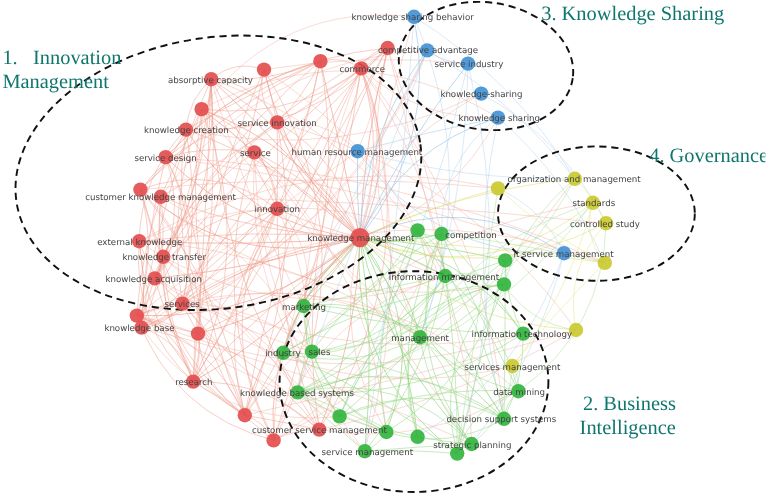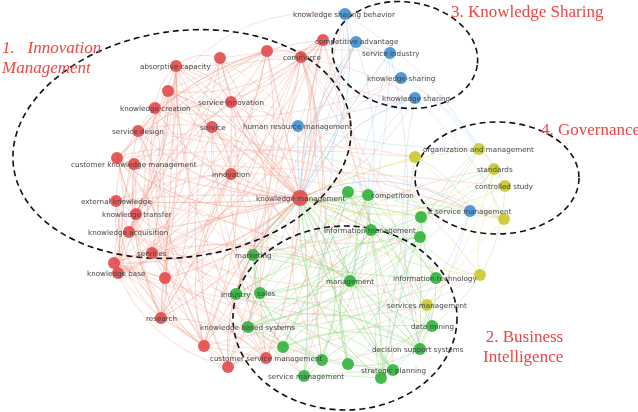--- a/index.html
+++ b/index.html
@@ -1,18 +1,18 @@
 <!DOCTYPE html>
 <html><head>
 <meta charset="utf-8">
 <style>
   html, body { margin: 0; padding: 0; background: #ffffff; }
   #canvas { position: relative; width: 638px; height: 412px; overflow: hidden; background: #ffffff; font-family: "DejaVu Sans", sans-serif; }
   svg#net { position: absolute; left: 0; top: 0; }
-  .cluster-title { position: absolute; font-family: "Liberation Serif", serif; font-size: 17px; color: #ef4444; line-height: 20px; white-space: pre; }
+  .cluster-title { position: absolute; font-family: "Liberation Serif", serif; font-size: 17px; color: #0f766e; line-height: 20px; white-space: pre; }
   .node-label { font-family: "DejaVu Sans", sans-serif; font-size: 7.2px; fill: #444444; }
 </style>
 </head>
 <body>
 
 <div id="canvas">
   <svg id="net" width="638" height="412" viewBox="0 0 638 412">
     <g id="edges">
         <path d="M300,198 Q242.81453703703704,127.47725308641975 176,66" fill="none" stroke="#f0a08f" stroke-opacity="0.7" stroke-width="0.8"></path>
         <path d="M300,198 Q238.49408436213992,140.28909465020575 220,58" fill="none" stroke="#f0a08f" stroke-opacity="0.7" stroke-width="0.8"></path>
@@ -448,19 +448,19 @@
         <text x="372" y="352" class="node-label">decision support systems</text>
         <text x="268" y="379" class="node-label">service management</text>
         <text x="361" y="373" class="node-label">strategic planning</text>
         <text x="423" y="152" class="node-label">organization and management</text>
         <text x="477" y="172" class="node-label">standards</text>
         <text x="475" y="189" class="node-label">controlled study</text>
         <text x="387" y="308" class="node-label">services management</text>
       </g>
   </svg>
 
-  <div class="cluster-title" style="left:2px; top:38px;font-style:italic;">1.   Innovation
+  <div class="cluster-title" style="left:2px; top:38px;">1.   Innovation
 Management</div>
   <div class="cluster-title" style="left:483px; top:327px;text-align:right;">2. Business
 Intelligence</div>
   <div class="cluster-title" style="left:451px; top:2px;">3. Knowledge Sharing</div>
   <div class="cluster-title" style="left:541px; top:120px;">4. Governance</div>
 </div>
 
 </body></html>

